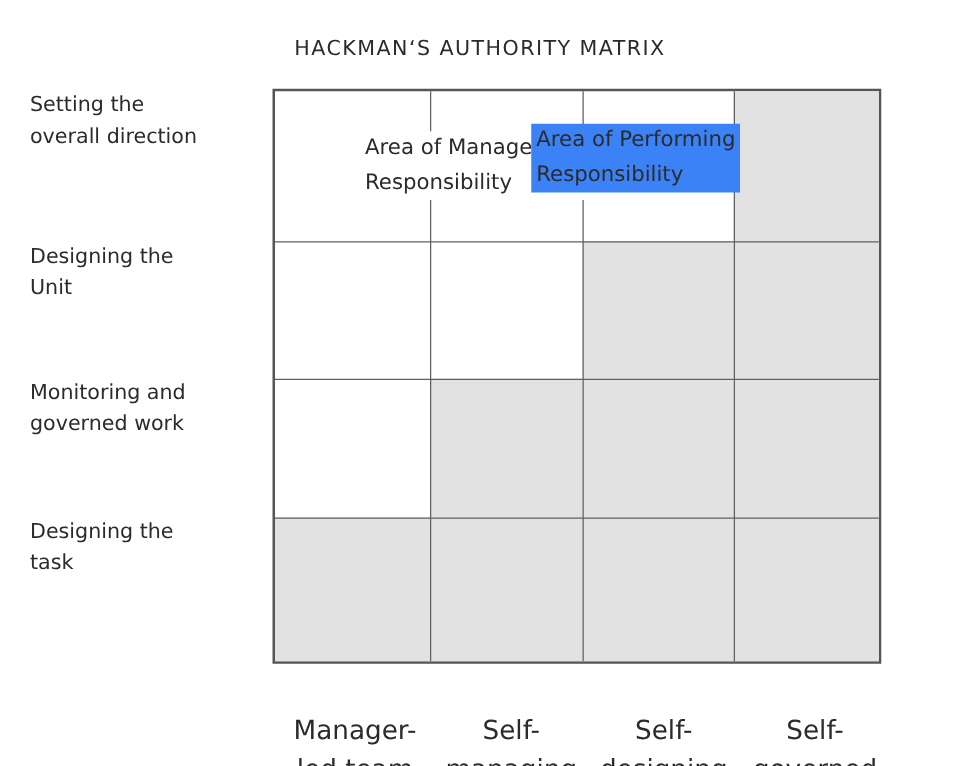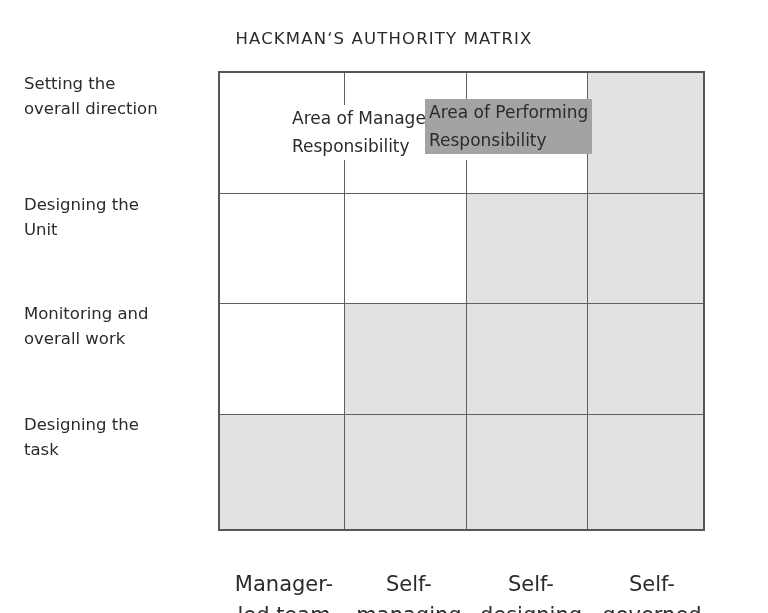--- a/index.html
+++ b/index.html
@@ -78,21 +78,21 @@
     z-index: 5;
   }
   #label-management {
     left: 68px;
     top: 32px;
     background: #ffffff;
   }
   #label-performing {
     left: 205px;
     top: 26px;
-    background: #a3a3a3;
+    background: #3b82f6;
   }
 
   
   .row-label {
     position: absolute;
     left: 24px;
     width: 186px;
     font-size: 16.5px;
     line-height: 1.52;
     color: #2b2b2b;
@@ -120,21 +120,21 @@
 <div class="row-label" id="row-label-0" style="top:71px;height:120px;">
   <span>Setting the
 overall direction</span>
 </div>
 <div class="row-label" id="row-label-1" style="top:192px;height:110px;">
   <span>Designing the
 Unit</span>
 </div>
 <div class="row-label" id="row-label-2" style="top:301px;height:111px;">
   <span>Monitoring and
-overall work</span>
+governed work</span>
 </div>
 <div class="row-label" id="row-label-3" style="top:412px;height:119px;">
   <span>Designing the
 task</span>
 </div>
 
 <div id="matrix">
 
   <div class="cell" style="left:0px;top:0px;width:124px;height:120px;"></div>
   <div class="cell" style="left:124px;top:0px;width:122px;height:120px;"></div>

